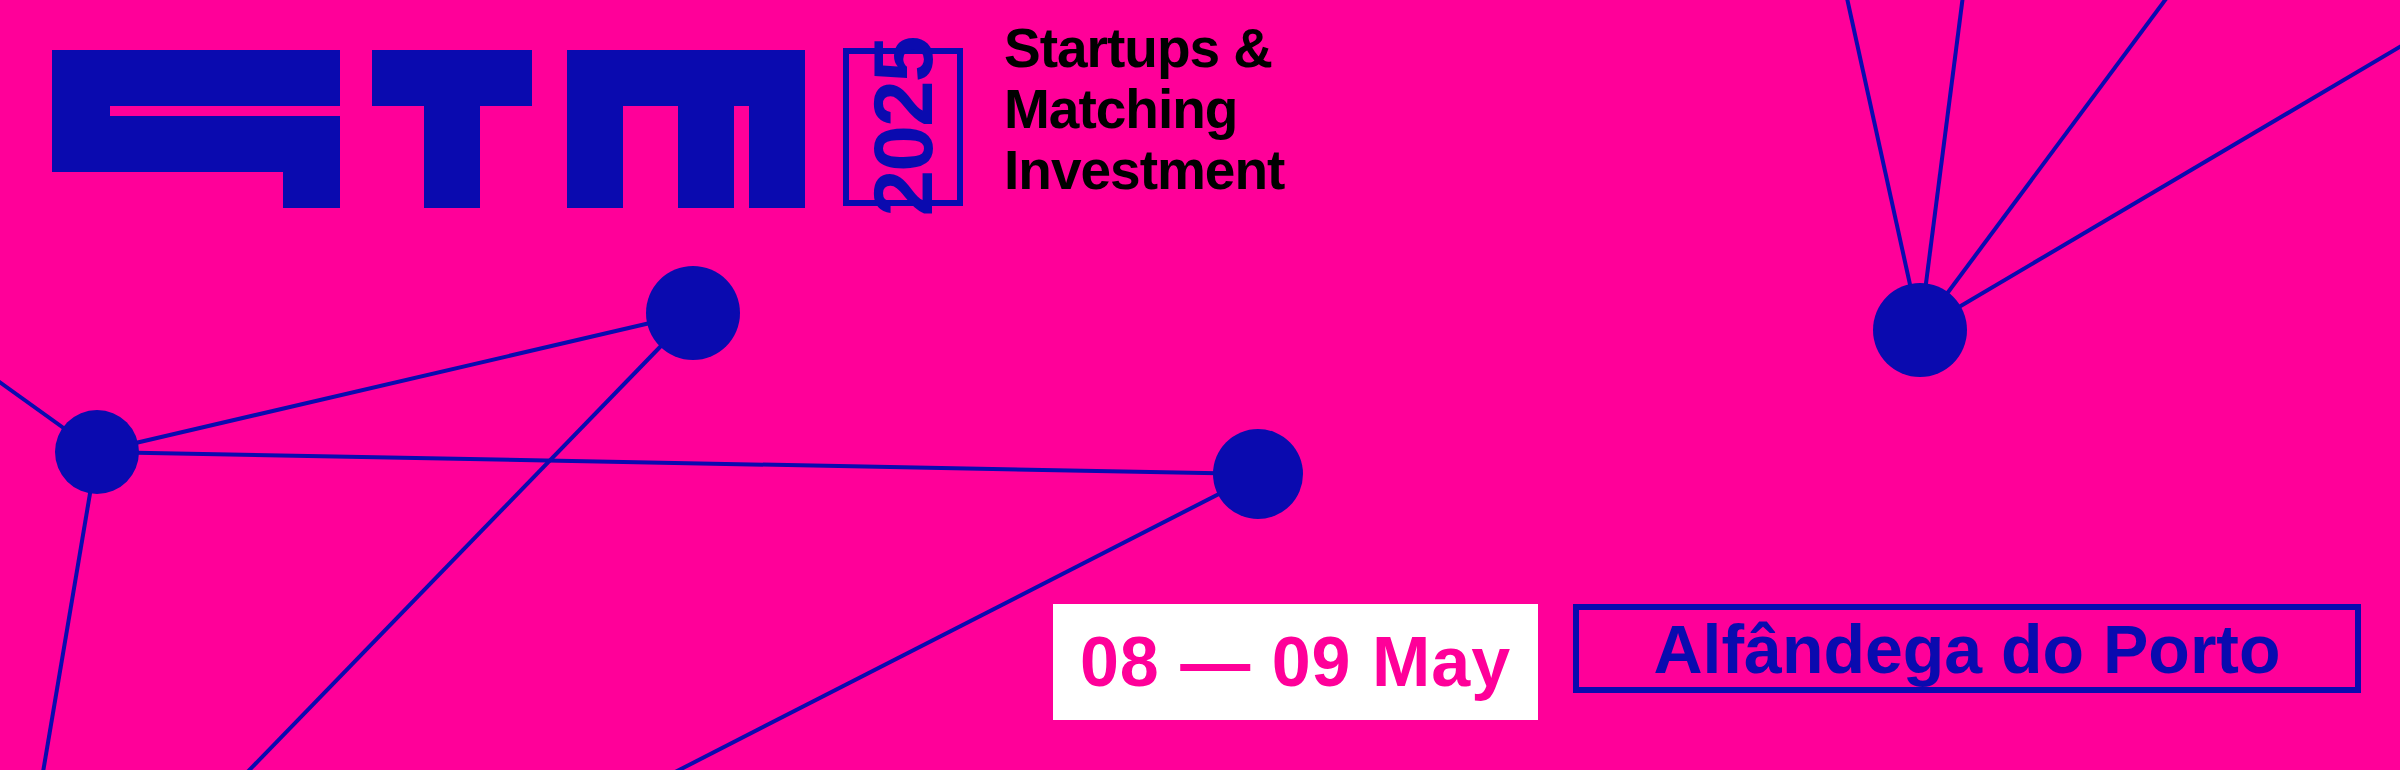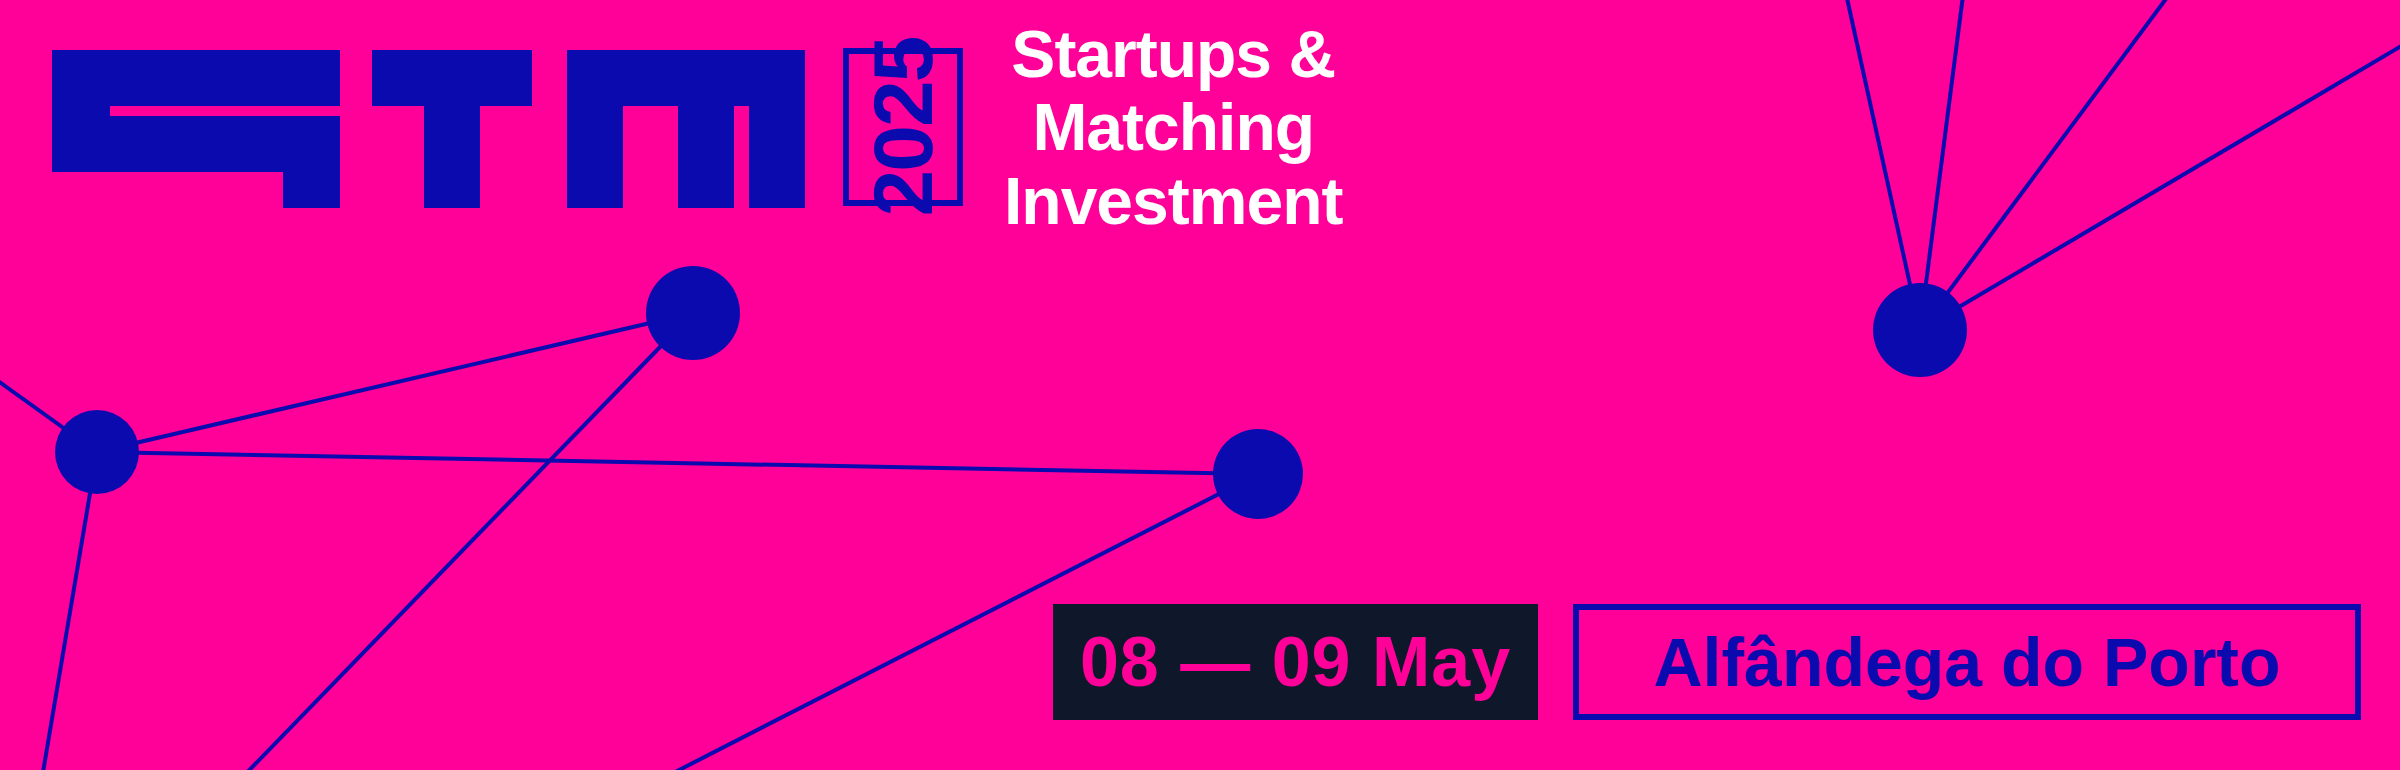--- a/index.html
+++ b/index.html
@@ -51,59 +51,58 @@
     font-weight: 700;
     letter-spacing: -2px;
     line-height: 1;
   }
 
   
   #headline {
     position: absolute;
     left: 1004px;
     top: 18px;
-    color: #ffffff;
-    font-size: 66px;
+    color: #000000;
+    font-size: 55px;
     font-weight: 700;
     line-height: 1.11;
     letter-spacing: -1px;
     white-space: nowrap;
-    text-align: center;
   }
   #headline .hl-line { display: block; }
 
   
   #date-badge {
     position: absolute;
     left: 1053px;
     top: 604px;
     width: 485px;
     height: 116px;
-    background: #0f172a;
+    background: #ffffff;
     display: flex;
     align-items: center;
     justify-content: center;
     box-sizing: border-box;
   }
   #date-text {
     color: #ff0099;
     font-size: 70px;
     font-weight: 700;
     letter-spacing: 1px;
     white-space: nowrap;
     line-height: 1;
   }
 
   
   #venue-badge {
     position: absolute;
     left: 1573px;
     top: 604px;
     width: 788px;
-    height: 116px;
+    height: 89px;
     border: 6px solid #0a0aaf;
     display: flex;
     align-items: center;
     justify-content: center;
     box-sizing: border-box;
   }
   #venue-text {
     color: #0a0aaf;
     font-size: 68px;
     font-weight: 700;

